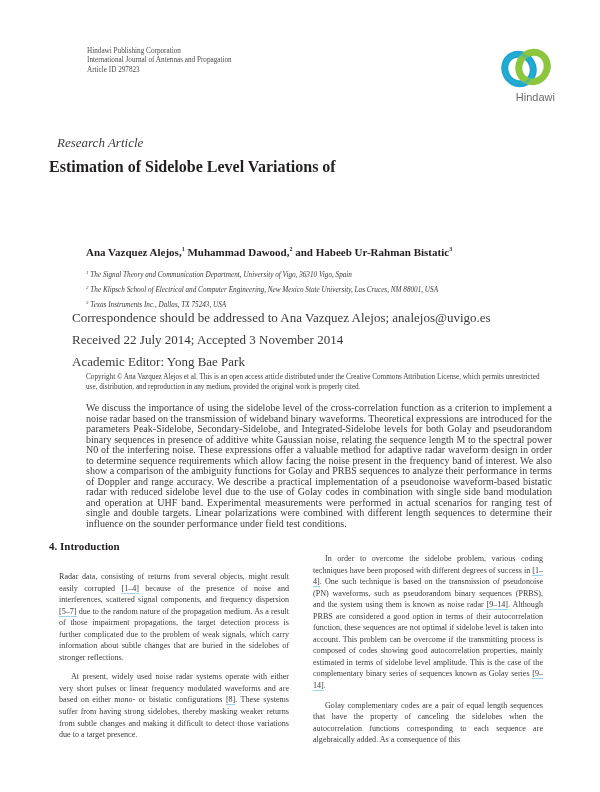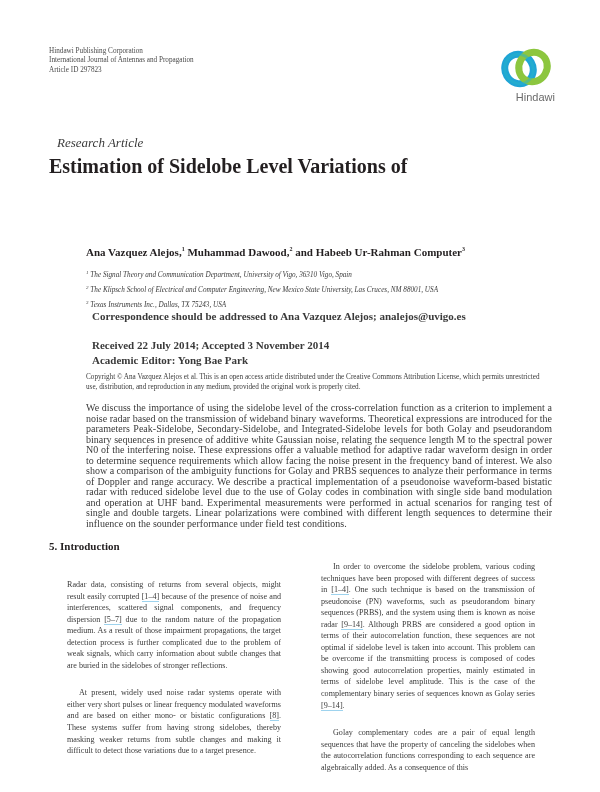--- a/index.html
+++ b/index.html
@@ -1,36 +1,36 @@
 <!DOCTYPE html>
 <html><head>
 <meta charset="utf-8">
 <style>
   html, body { margin:0; padding:0; background:#ffffff; }
   body { width:600px; height:792px; position:relative; overflow:hidden;
          font-family:"Liberation Serif", "DejaVu Serif", serif; color:#231f20; }
   .abs { position:absolute; }
   .pubinfo { left:49px; top:47px; font-size:7.2px; line-height:9.4px; color:#4a4a4a; }
-  .pubinfo div { white-space:nowrap; }
+  .pubinfo div { white-space:nowrap;margin-left:38px; }
   .logo { left:497px; top:45px; width:58px; height:62px; }
   .logo-text { position:absolute; left:0; top:46px; width:58px; text-align:right;
                font-family:"Liberation Sans","DejaVu Sans",sans-serif; font-size:11px; color:#6b6b6b; }
   .rtype { left:49px; top:135px; font-size:13px; font-style:italic; color:#3a3a3a;margin-left:8px; }
-  .title { left:49px; top:157px; font-size:20px; font-weight:bold; line-height:19.8px; color:#231f20; width:520px; }
+  .title { left:49px; top:157px; font-size:16px; font-weight:bold; line-height:19.8px; color:#231f20; width:520px; }
   .authors { left:86px; top:246px; font-size:11px; font-weight:bold; white-space:nowrap; color:#231f20; }
   .authors sup { font-size:6px; }
   .affil { left:86px; top:267px; font-size:7.2px; font-style:italic; line-height:11.6px; color:#3a3a3a; }
   .affil div { white-space:nowrap; }
   .affil sup { font-size:5px; }
-  .meta { left:92px; font-size:11px; color:#3a3a3a; white-space:nowrap;font-weight:bold; }
+  .meta { left:72px; font-size:13px; color:#3a3a3a; white-space:nowrap; }
   .copy { left:86px; top:372px; width:466px; font-size:7.2px; line-height:10.3px; color:#3a3a3a; }
   .abstract { left:86px; top:403px; width:466px; font-size:10px; line-height:10.55px; color:#3a3a3a; text-align:justify; }
   .sec-head { left:49px; top:540px; font-size:11px; font-weight:bold; color:#231f20; }
   .col { font-size:8.1px; line-height:11.55px; text-align:justify; color:#3a3a3a; width:246px; }
-  .col p { margin:16px; }
+  .col p { margin:8px; }
   .col p.indent { text-indent:12px; }
   .col1 { left:51px; top:563px; }
   .col2 { left:305px; top:545px; }
   .cite { color:#3a3a3a; border-bottom:1px solid #9ed3ee; }
 </style>
 </head>
 <body>
 
 <div class="abs pubinfo">
   <div>Hindawi Publishing Corporation</div>
@@ -48,37 +48,37 @@
 </div>
 
 <div class="abs rtype">Research Article</div>
 <div class="abs title">
   <div>Estimation of Sidelobe Level Variations of</div>
 </div>
 
 <div class="abs authors">
   <span>Ana Vazquez Alejos,</span><sup>1</sup>
   <span>Muhammad Dawood,</span><sup>2</sup>
-  <span>and Habeeb Ur-Rahman Computer</span><sup>3</sup>
+  <span>and Habeeb Ur-Rahman Bistatic</span><sup>3</sup>
 </div>
 
 <div class="abs affil">
   <div><sup>1</sup> <span>The Signal Theory and Communication Department, University of Vigo, 36310 Vigo, Spain</span></div>
   <div><sup>2</sup> <span>The Klipsch School of Electrical and Computer Engineering, New Mexico State University, Las Cruces, NM 88001, USA</span></div>
   <div><sup>3</sup> <span>Texas Instruments Inc., Dallas, TX 75243, USA</span></div>
 </div>
 
 <div class="abs meta" style="top:310px;">Correspondence should be addressed to Ana Vazquez Alejos; analejos@uvigo.es</div>
-<div class="abs meta" style="top:332px;margin-top:7px;">Received 22 July 2014; Accepted 3 November 2014</div>
+<div class="abs meta" style="top:332px;">Received 22 July 2014; Accepted 3 November 2014</div>
 <div class="abs meta" style="top:354px;">Academic Editor: Yong Bae Park</div>
 
 <div class="abs copy">Copyright © Ana Vazquez Alejos et al. This is an open access article distributed under the Creative Commons Attribution License, which permits unrestricted use, distribution, and reproduction in any medium, provided the original work is properly cited.</div>
 <div class="abs abstract">We discuss the importance of using the sidelobe level of the cross-correlation function as a criterion to implement a noise radar based on the transmission of wideband binary waveforms. Theoretical expressions are introduced for the parameters Peak-Sidelobe, Secondary-Sidelobe, and Integrated-Sidelobe levels for both Golay and pseudorandom binary sequences in presence of additive white Gaussian noise, relating the sequence length M to the spectral power N0 of the interfering noise. These expressions offer a valuable method for adaptive radar waveform design in order to determine sequence requirements which allow facing the noise present in the frequency band of interest. We also show a comparison of the ambiguity functions for Golay and PRBS sequences to analyze their performance in terms of Doppler and range accuracy. We describe a practical implementation of a pseudonoise waveform-based bistatic radar with reduced sidelobe level due to the use of Golay codes in combination with single side band modulation and operation at UHF band. Experimental measurements were performed in actual scenarios for ranging test of single and double targets. Linear polarizations were combined with different length sequences to determine their influence on the sounder performance under field test conditions.</div>
 
-<div class="abs sec-head">5. Introduction</div>
+<div class="abs sec-head">4. Introduction</div>
 
 <div class="abs col col1">
   <p>
     <span>Radar data, consisting of returns from several objects, might result easily corrupted </span><a class="cite">[1–4]</a><span> because of the presence of noise and interferences, scattered signal components, and frequency dispersion </span><a class="cite">[5–7]</a><span> due to the random nature of the propagation medium. As a result of those impairment propagations, the target detection process is further complicated due to the problem of weak signals, which carry information about subtle changes that are buried in the sidelobes of stronger reflections.</span>
   </p>
   <p class="indent">
     <span>At present, widely used noise radar systems operate with either very short pulses or linear frequency modulated waveforms and are based on either mono- or bistatic configurations </span><a class="cite">[8]</a><span>. These systems suffer from having strong sidelobes, thereby masking weaker returns from subtle changes and making it difficult to detect those variations due to a target presence.</span>
   </p>
 </div>
 

